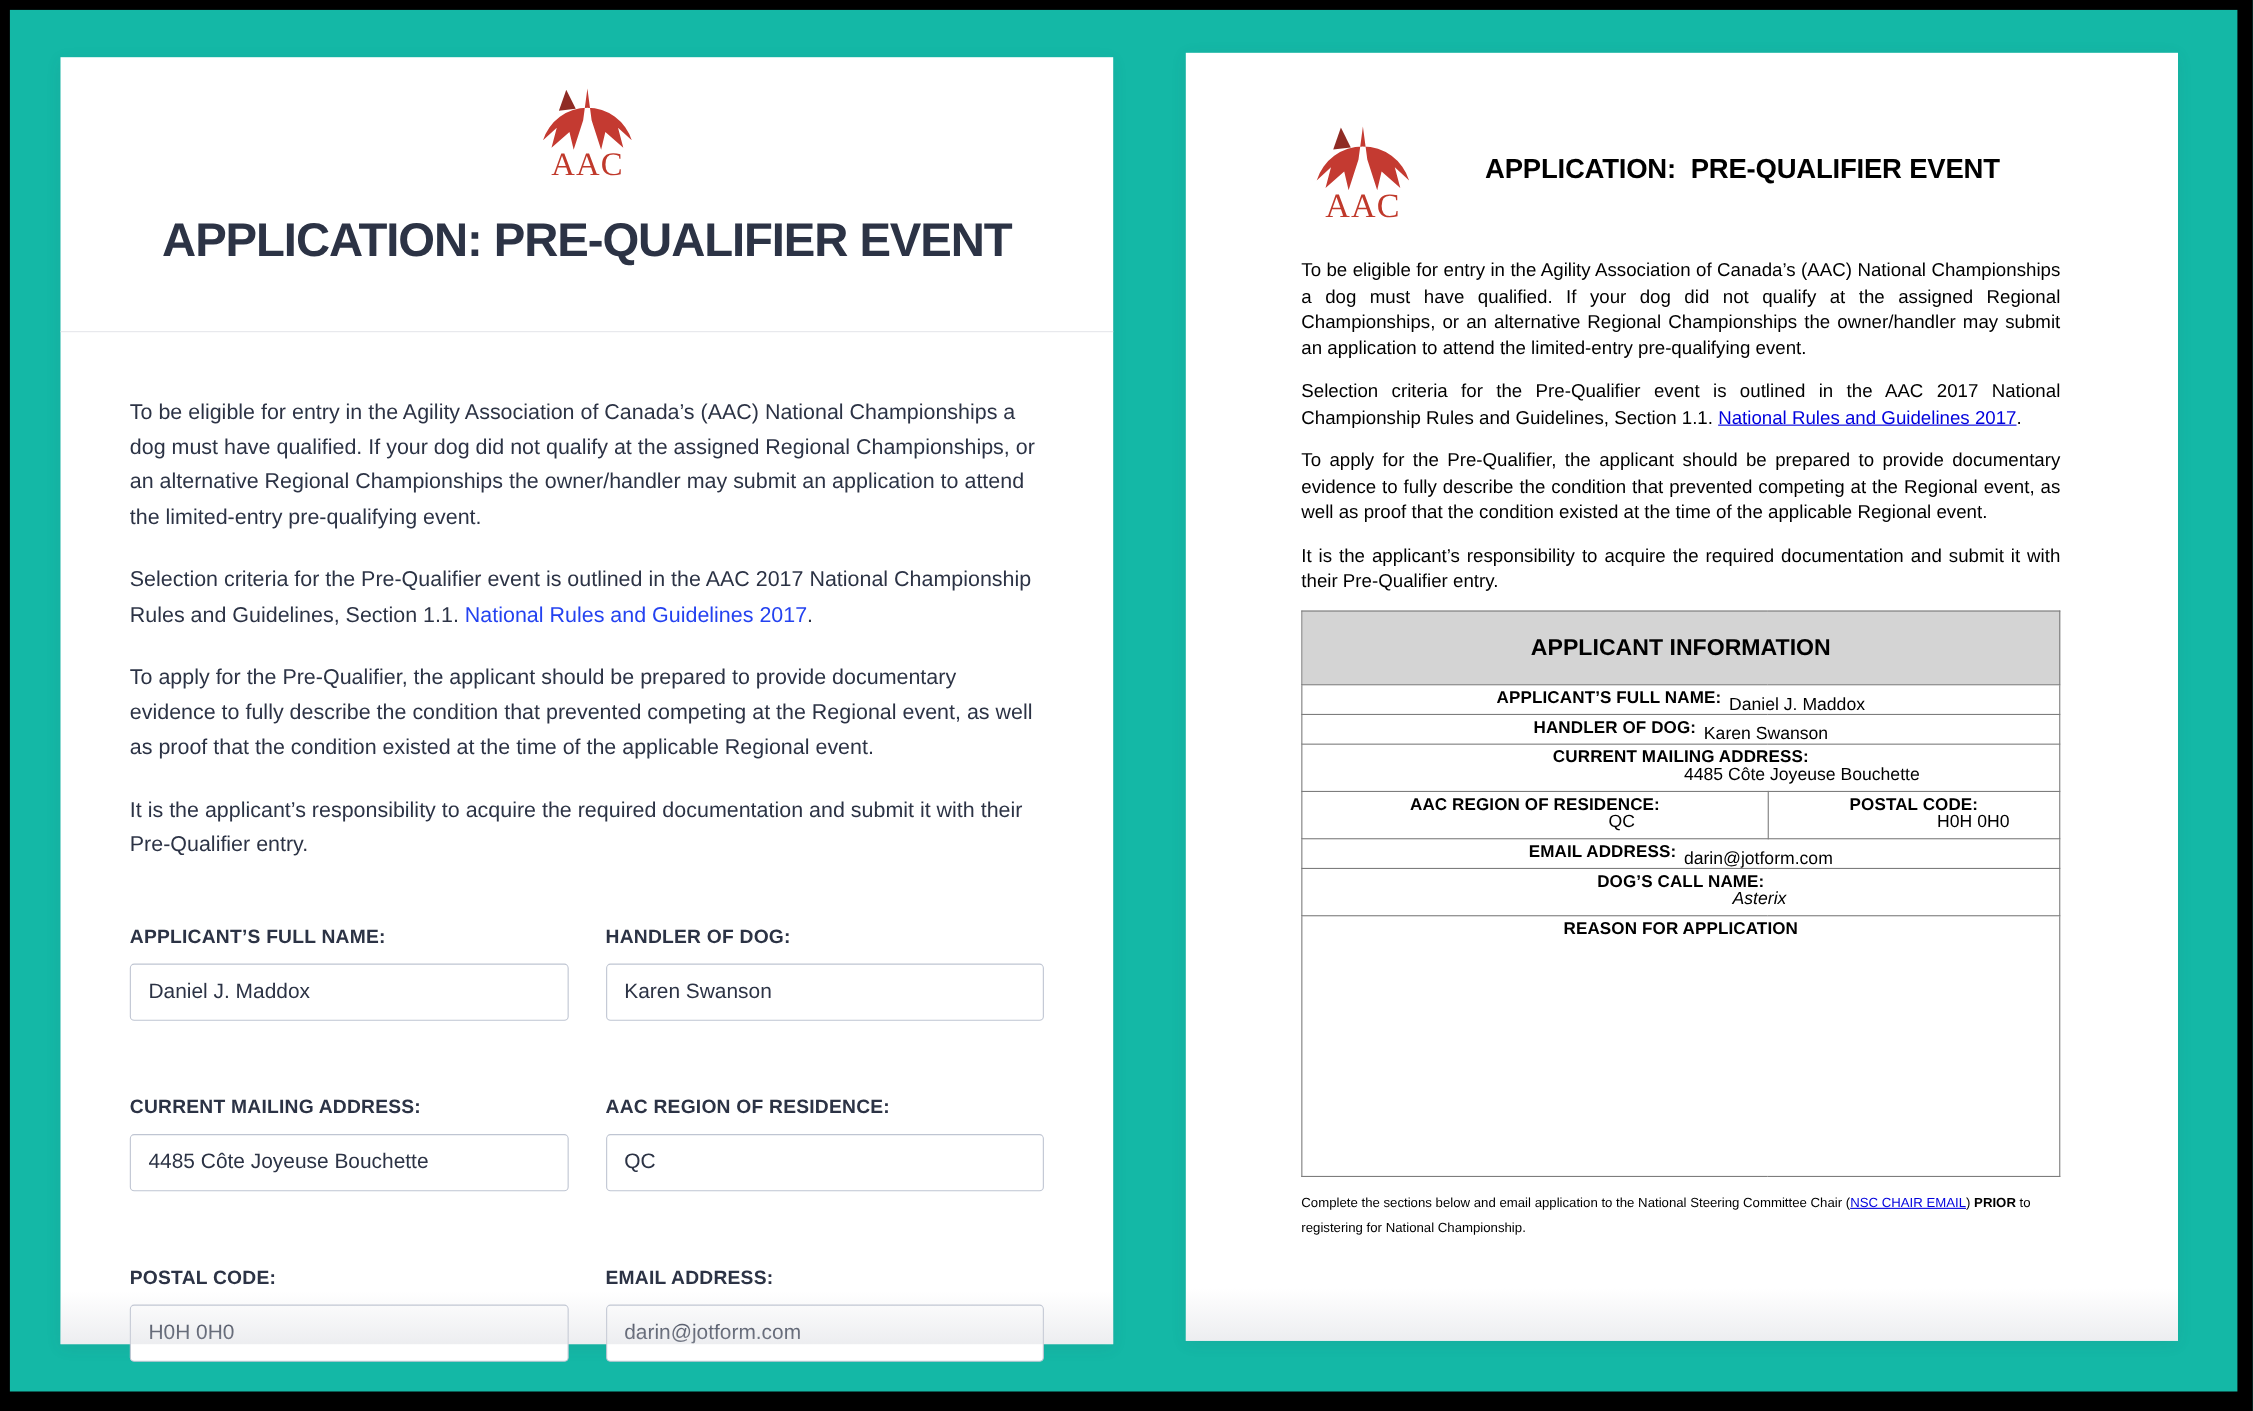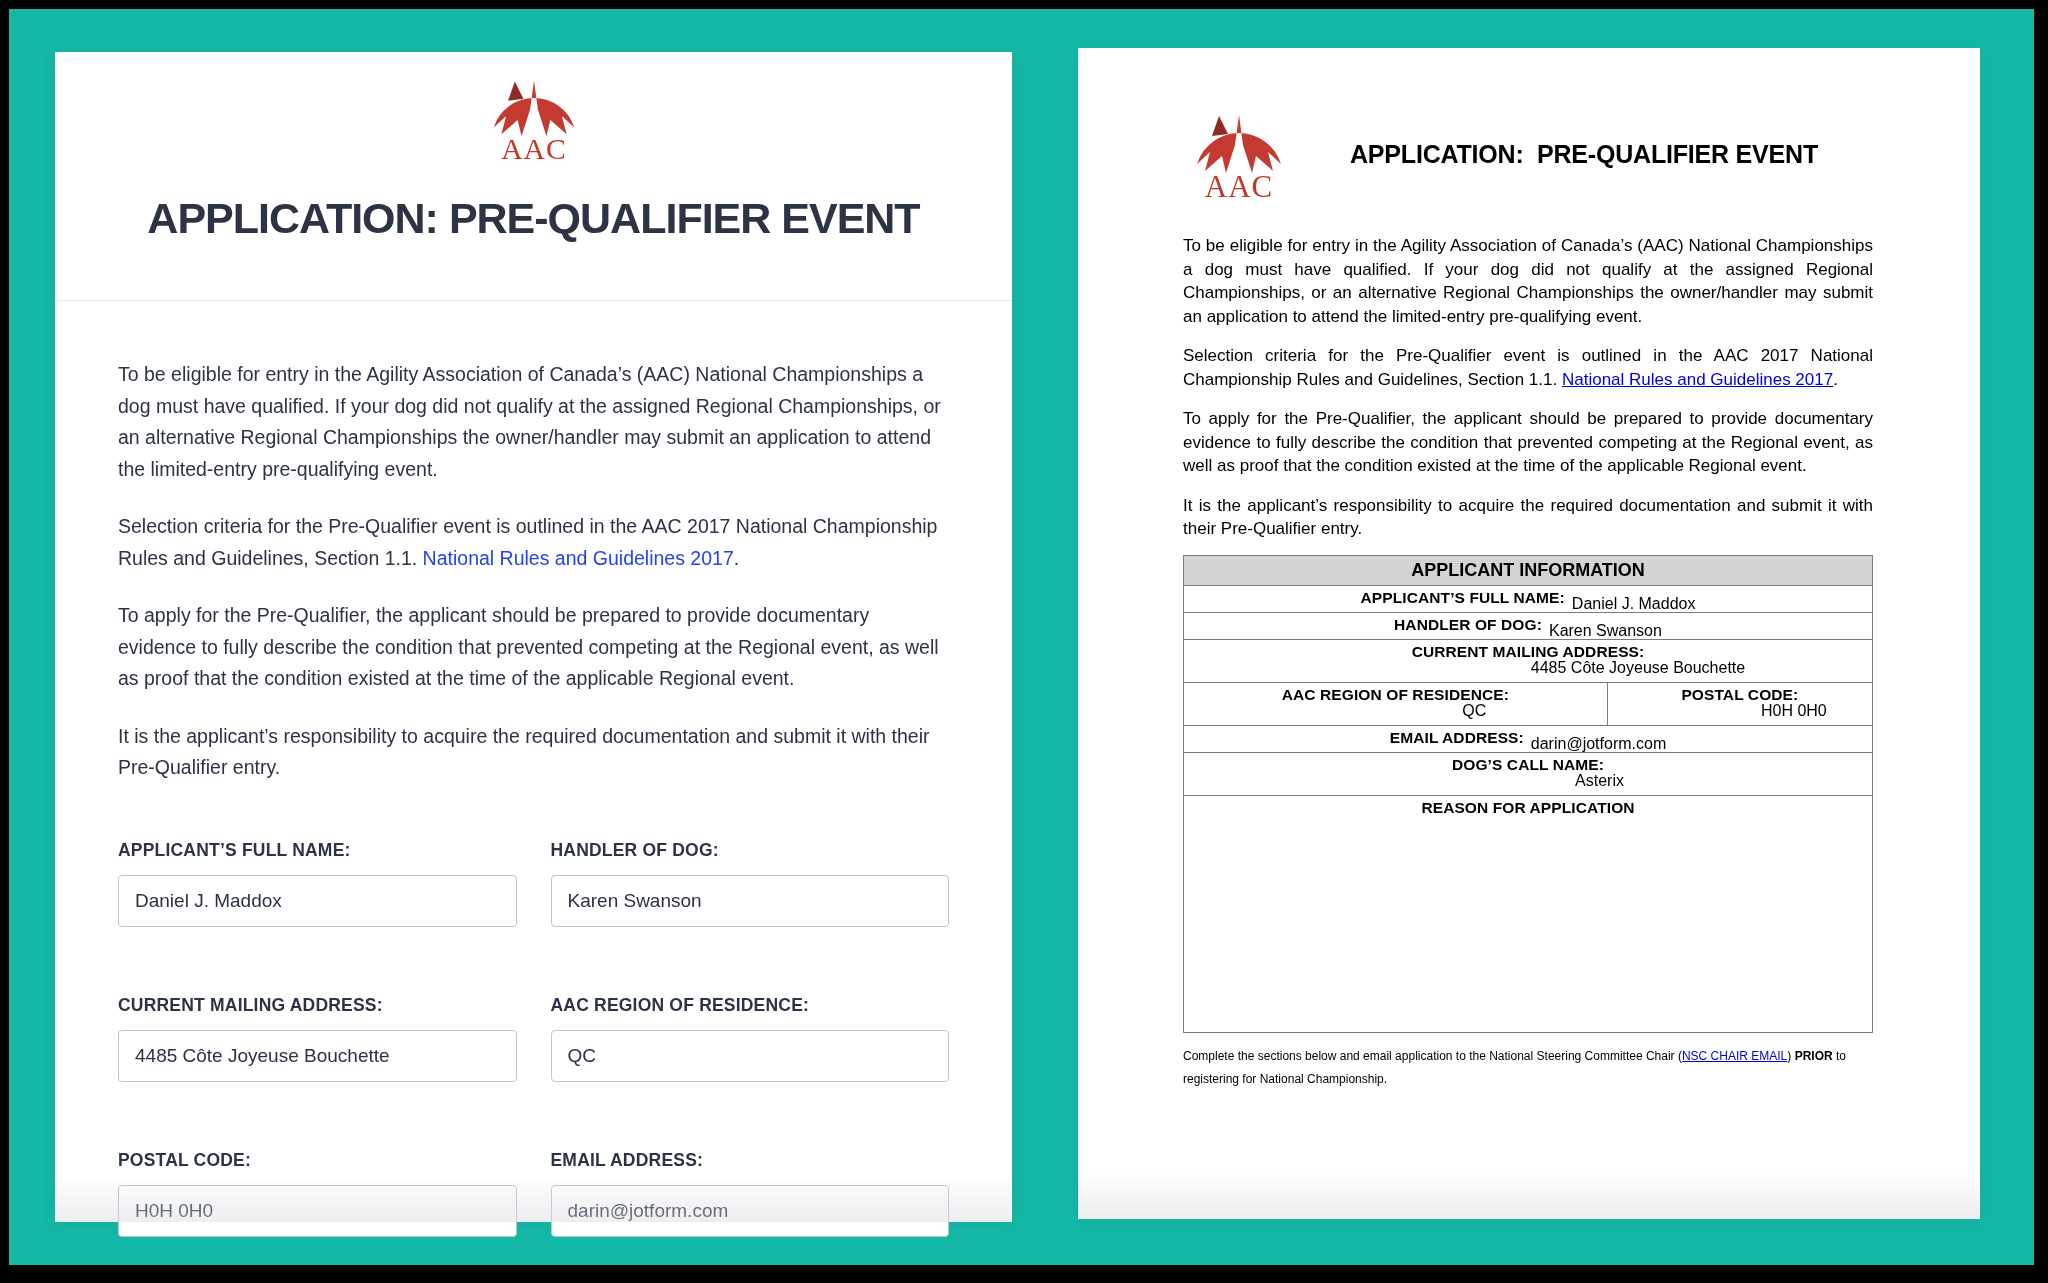--- a/index.html
+++ b/index.html
@@ -80,32 +80,32 @@
     border:1px solid #555;
   }
   .app-table td{
     border:1px solid #7d7d7d;
     padding:3px 7px 5px 7px;vertical-align:top;
     font-size:16px;
     text-align:center;
   }
   .app-table .thead{
     background:#d4d4d4;text-align:center;font-weight:700;
-    font-size:18px;padding:4px 0;
+    font-size:21px;padding:21px 0;
   }
   .cell-label{font-weight:700;font-size:15.5px;letter-spacing:.1px;}
   .val-inline{
     display:inline-block;position:relative;top:6px;margin-left:7px;
     font-weight:400;
   }
   .val-below{display:block;margin-top:-2px;font-weight:400;}
   .pl220{padding-left:220px;}
   .pl160{padding-left:158px;}
   .pl110{padding-left:108px;}
-  .pl145{padding-left:143px;}
+  .pl145{padding-left:143px;font-style:italic;}
   .cell-region{width:61.5%;}
   .cell-postal{width:38.5%;}
   .cell-reason{height:228px;}
 </style>
 </head>
 <body>
 
 <div class="canvas">
 
   <div class="card card-form">

